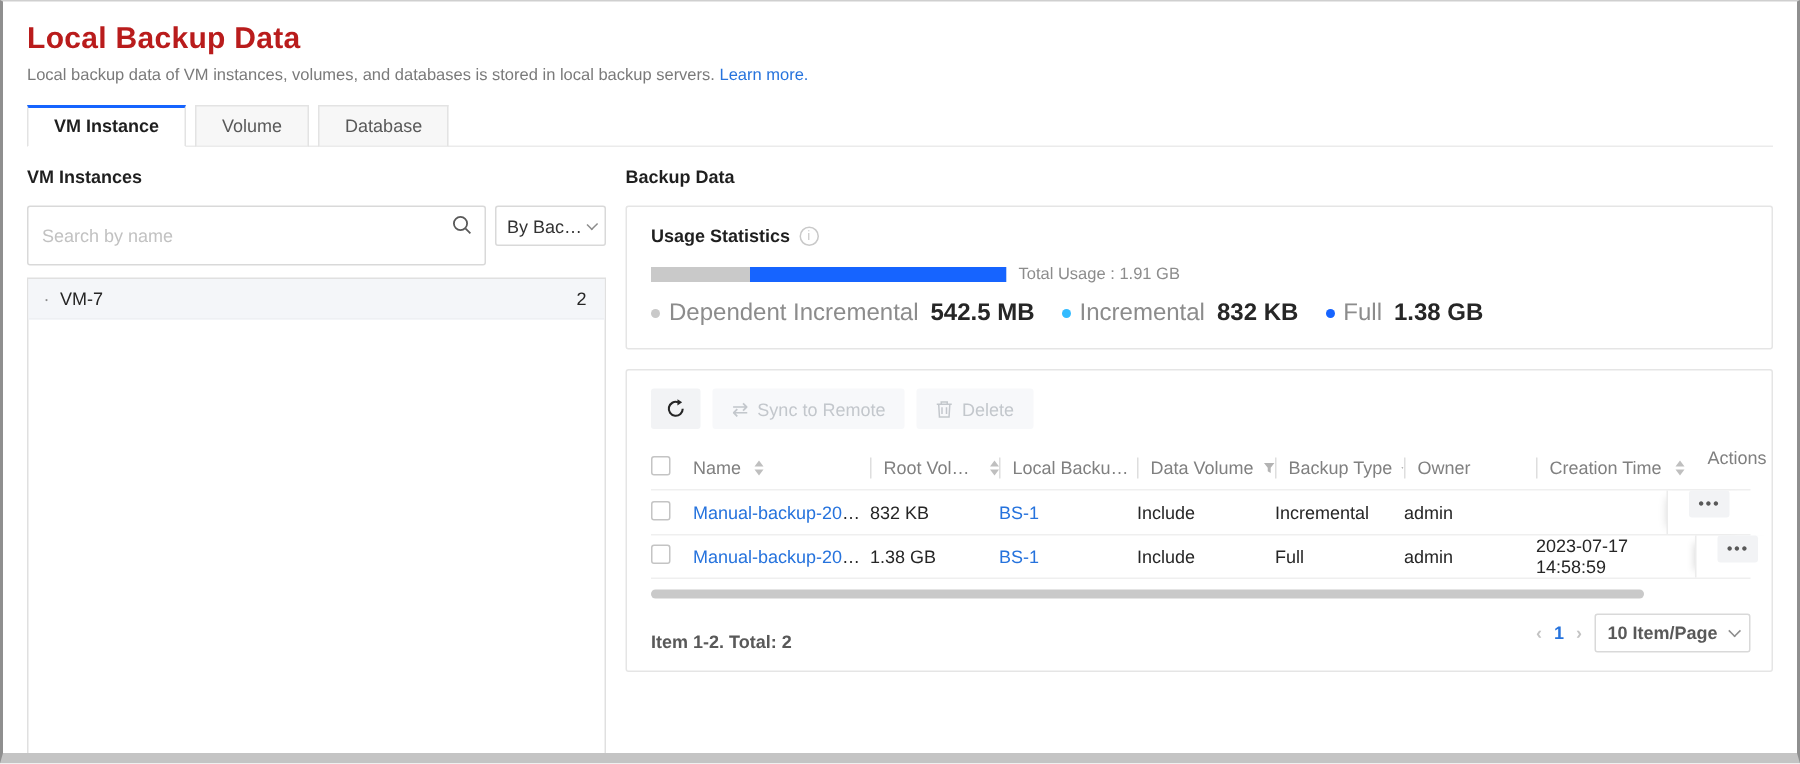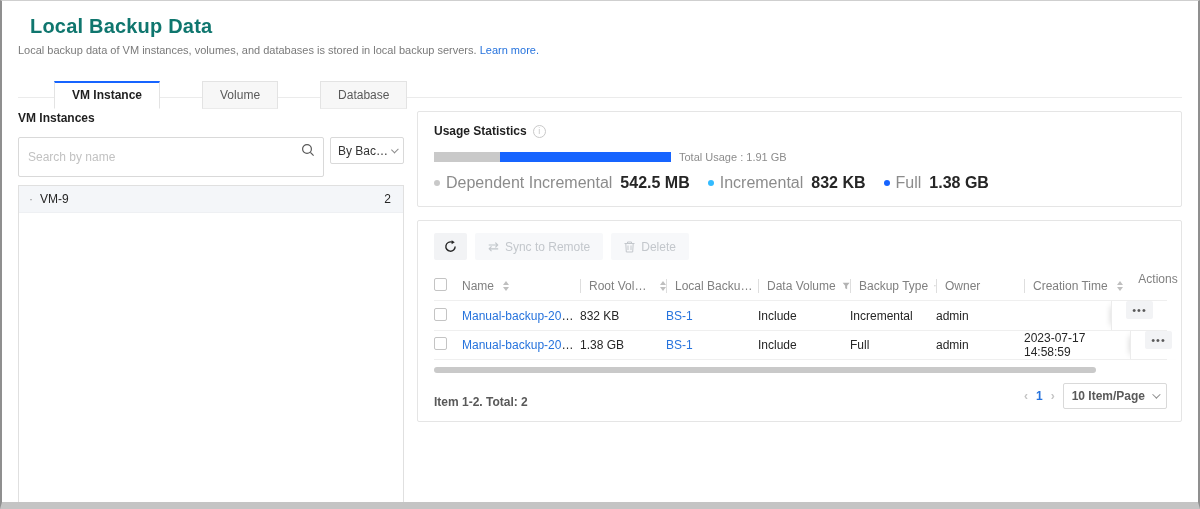--- a/index.html
+++ b/index.html
@@ -3,30 +3,30 @@
 <meta charset="utf-8">
 <style>
   * { margin:0; padding:0; box-sizing:border-box; }
   body { background:#fff; font-family:"Liberation Sans", sans-serif; }
   .page {
     width:1200px; height:509px; background:#fff; position:relative; overflow:hidden;
     border-left:2px solid #8f8f8f; border-right:2px solid #8f8f8f;
     border-top:1px solid #cfcfcf; border-bottom:7px solid #c4c4c4;
   }
   .content { padding:14px 16px 0 16px; }
-  .page-title { font-size:20px; font-weight:bold; color:#0f766e; letter-spacing:0.2px;margin-left:12px; }
+  .page-title { font-size:20px; font-weight:bold; color:#b91c1c; letter-spacing:0.2px; }
   .page-subtitle { font-size:11px; color:#7a7a7a; margin-top:6px; }
   .link { color:var(--link,#2673dd); text-decoration:none; cursor:pointer; }
 
   
   .tabs { display:flex; margin-top:13px; border-bottom:1px solid #ebebeb; padding-left:0; }
   .tab {
     font-size:12px; color:#595959; background:#f7f7f7; border:1px solid #e3e3e3;
-    padding:6px 17px 6px; margin-right:6px; position:relative; top:12px;
-    border-bottom:1px solid #ebebeb; cursor:pointer;margin-left:36px;
+    padding:6px 17px 6px; margin-right:6px; position:relative; top:1px;
+    border-bottom:1px solid #ebebeb; cursor:pointer;
   }
   .tab.active {
     background:#fff; color:#1f1f1f; font-weight:bold;
     border-top:2px solid var(--accent,#1664ff); border-bottom:1px solid #fff; padding-top:5px;
   }
 
   
   .main { display:flex; gap:13px; padding:13px 0 0 0; }
   .left-col { width:386px; flex:none; }
   .right-col { flex:1; min-width:0; }
@@ -161,27 +161,28 @@
             </span>
           </div>
           <div class="filter-select">
             <span class="ellip">By Backup ...</span>
             <span class="chev"></span>
           </div>
         </div>
         <div class="vm-list">
           <div class="vm-item">
             <span class="bullet">·</span>
-            <span>VM-9</span>
+            <span>VM-7</span>
             <span class="count">2</span>
           </div>
         </div>
       </div>
 
       <div class="right-col">
+        <div class="panel-title">Backup Data</div>
 
         <div class="card usage-card">
           <div class="card-title-row">
             <span class="card-title">Usage Statistics</span>
             <i class="info-icon">i</i>
           </div>
           <div class="bar-row">
             <div class="usage-bar">
               <div class="seg" style="width: 27.8%; background: rgb(201, 201, 201);"></div>
               <div class="seg" style="width: 0.2%; background: rgb(51, 187, 255);"></div>

